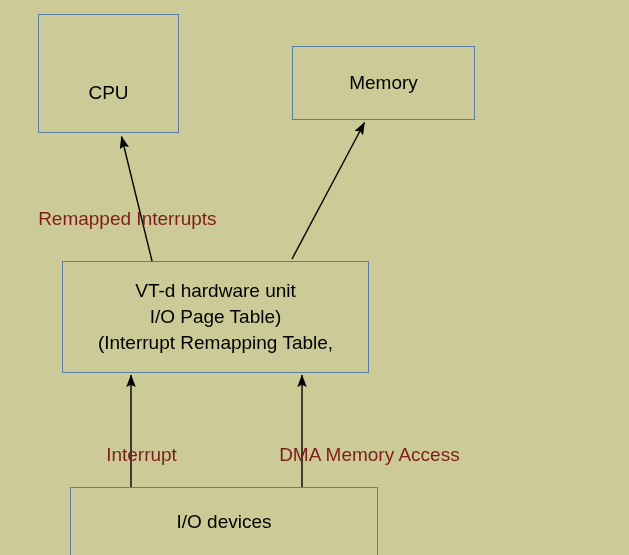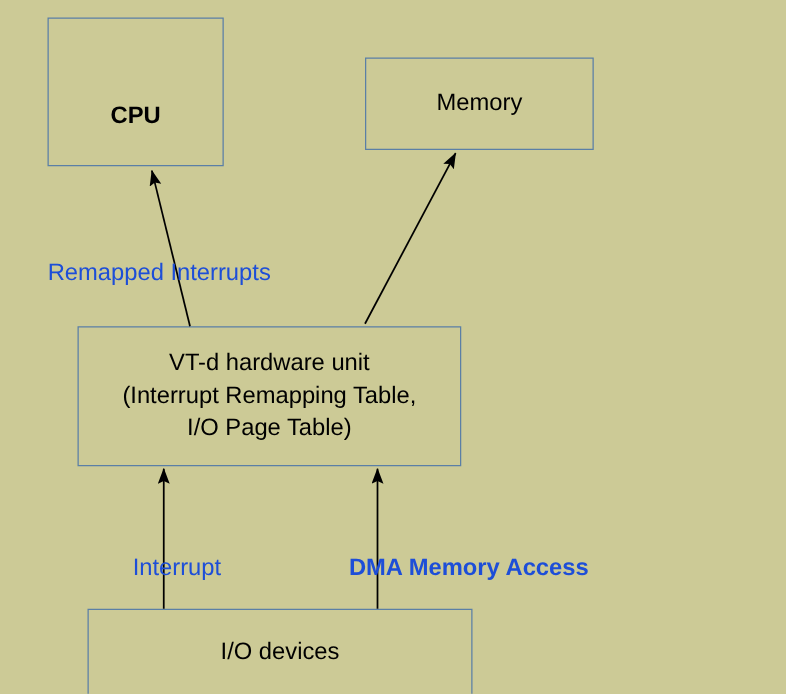--- a/index.html
+++ b/index.html
@@ -42,54 +42,54 @@
     align-items: center;
     justify-content: center;
     text-align: center;
     font-size: 19px;
   }
   .subcell.divided {
     border-top: 1px solid #5a7fa6;
   }
   .edge-label {
     position: absolute;
-    color: #1d4ed8;
+    color: #7f1d1d;
     font-size: 19px;
     line-height: 22px;
     white-space: pre;
     text-align: center;
   }
   svg.arrows {
     position: absolute;
     left: 0;
     top: 0;
     width: 629px;
     height: 555px;
     pointer-events: none;
   }
 </style>
 </head>
 <body>
 
 <div id="diagram">
 
   <div class="node stacked" style="left:38px; top:14px; width:141px; height:119px;">
-    <div class="subcell" style="height:59px;font-weight:bold;">
+    <div class="subcell" style="height:59px;">
       <span>CPU</span>
     </div>
   </div>
 
   <div class="node" style="left:292px; top:46px; width:183px; height:74px;">
     <span>Memory</span>
   </div>
 
   <div class="node" style="left:62px; top:261px; width:307px; height:112px; flex-direction:column; line-height:26px;">
     <span>VT-d hardware unit</span>
+    <span>I/O Page Table)</span>
     <span>(Interrupt Remapping Table,</span>
-    <span>I/O Page Table)</span>
   </div>
 
   <div class="node" style="left:70px; top:487px; width:308px; height:70px;">
     <span>I/O devices</span>
   </div>
 
   <svg class="arrows" viewBox="0 0 629 555">
     <defs>
       <marker id="ah" markerWidth="10" markerHeight="10" refX="8.6" refY="3.4" orient="auto" markerUnits="strokeWidth">
         <path d="M0,0 L9,3.4 L0,6.8 L1.6,3.4 z" fill="#000000"></path>
@@ -103,17 +103,17 @@
 
   <div class="edge-label" style="left:17px; top:186px;">
     <span>Remapped Interrupts</span>
   </div>
 
 
   <div class="edge-label" style="left:85px; top:422px;">
     <span>Interrupt</span>
   </div>
 
-  <div class="edge-label" style="left:258px; top:422px;font-weight:bold;">
+  <div class="edge-label" style="left:258px; top:422px;">
     <span>DMA Memory Access</span>
   </div>
 
 </div>
 
 </body></html>

